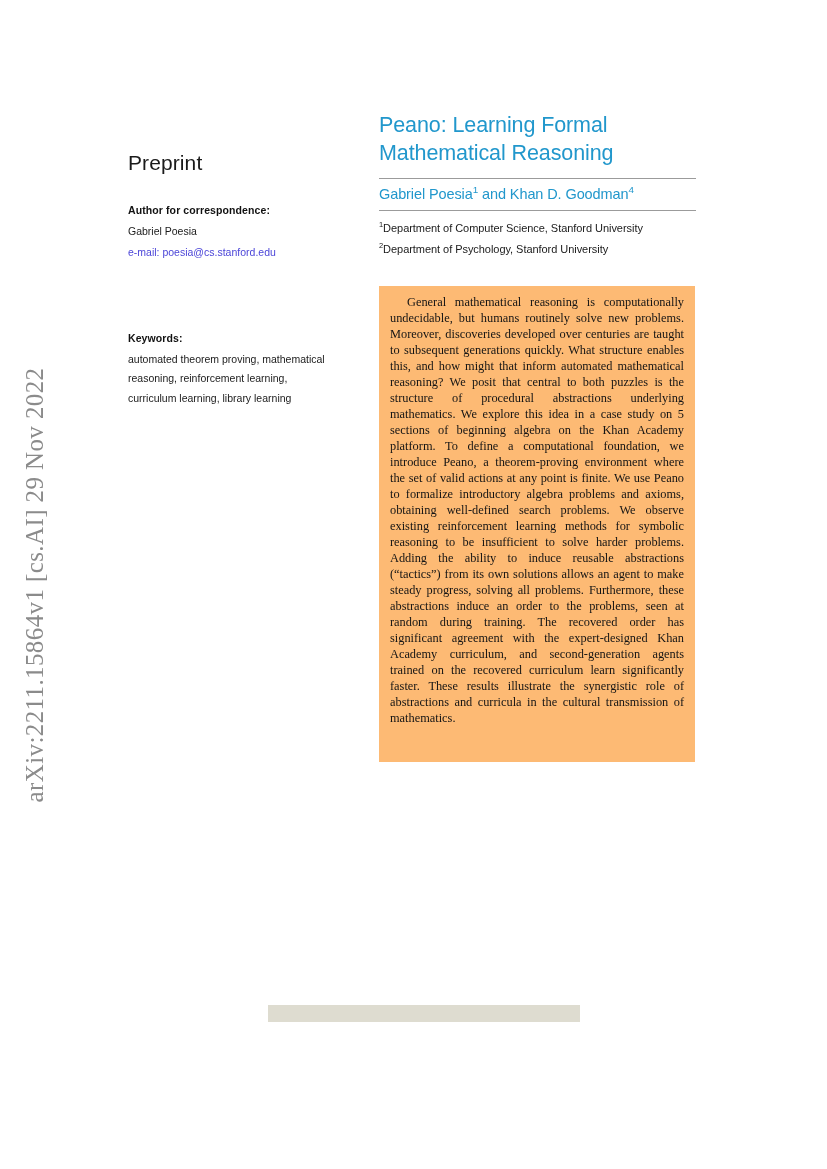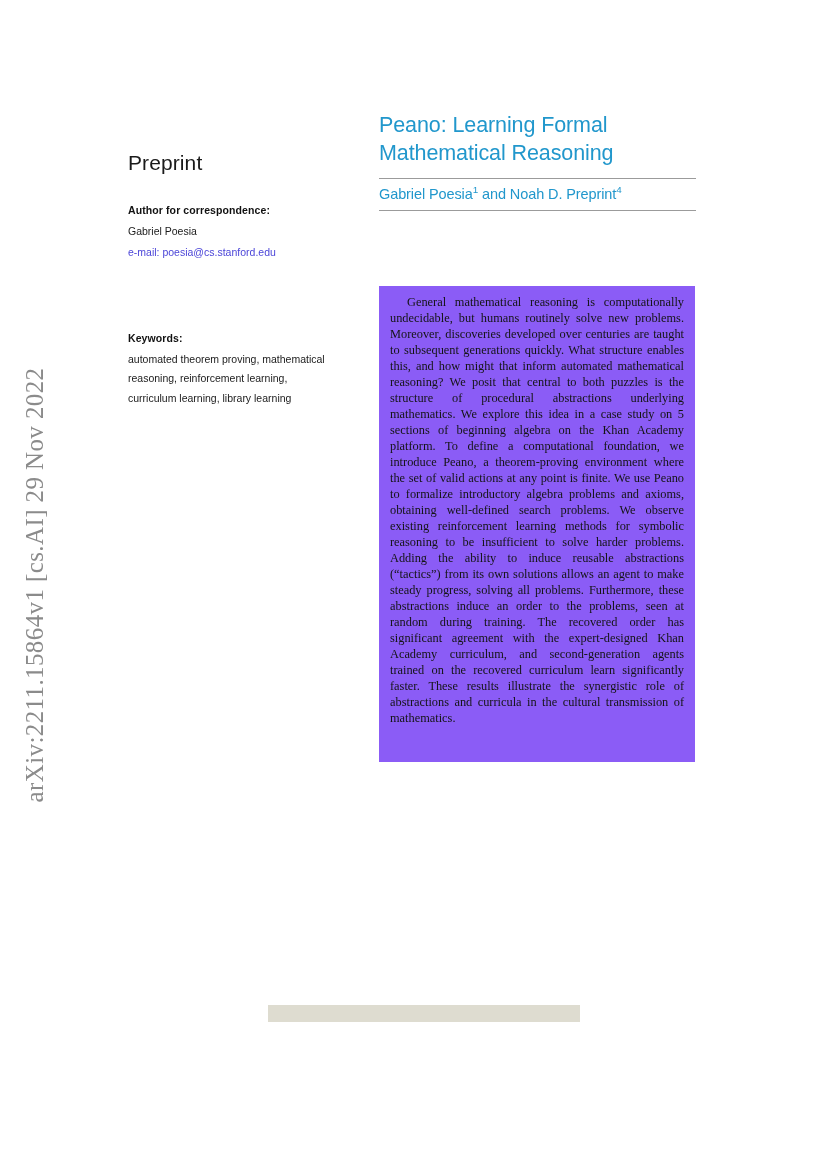--- a/index.html
+++ b/index.html
@@ -132,21 +132,21 @@
     letter-spacing: -0.05px;
   }
 
   
   .abstract-box {
     position: absolute;
     left: 379px;
     top: 286px;
     width: 316px;
     height: 476px;
-    background: #8b5cf6;
+    background: #fdba74;
     box-sizing: border-box;
     padding: 9px 11px 9px 11px;
     overflow: hidden;
   }
   .abstract-text {
     font-family: "Liberation Serif", serif;
     font-size: 12.35px;
     line-height: 1.295;
     color: #141414;
     text-align: justify;
@@ -187,22 +187,26 @@
 
     <div class="meta-block">
       <div class="meta-heading">Keywords:</div>
       <div class="meta-body">automated theorem proving, mathematical reasoning, reinforcement learning, curriculum learning, library learning</div>
     </div>
   </div>
 
   <div class="right-col">
     <h1 class="paper-title">Peano: Learning Formal Mathematical Reasoning</h1>
     <hr class="rule rule-top">
-    <div class="authors"><span>Gabriel Poesia</span><sup>1</sup><span> and Noah D. Preprint</span><sup>4</sup></div>
+    <div class="authors"><span>Gabriel Poesia</span><sup>1</sup><span> and Khan D. Goodman</span><sup>4</sup></div>
     <hr class="rule">
+    <div class="affils">
+      <div class="affil"><sup>1</sup><span>Department of Computer Science, Stanford University</span></div>
+      <div class="affil"><sup>2</sup><span>Department of Psychology, Stanford University</span></div>
+    </div>
   </div>
 
   <div class="abstract-box">
     <p class="abstract-text">General mathematical reasoning is computationally undecidable, but humans routinely solve new problems. Moreover, discoveries developed over centuries are taught to subsequent generations quickly. What structure enables this, and how might that inform automated mathematical reasoning? We posit that central to both puzzles is the structure of procedural abstractions underlying mathematics. We explore this idea in a case study on 5 sections of beginning algebra on the Khan Academy platform. To define a computational foundation, we introduce Peano, a theorem-proving environment where the set of valid actions at any point is finite. We use Peano to formalize introductory algebra problems and axioms, obtaining well-defined search problems. We observe existing reinforcement learning methods for symbolic reasoning to be insufficient to solve harder problems. Adding the ability to induce reusable abstractions (“tactics”) from its own solutions allows an agent to make steady progress, solving all problems. Furthermore, these abstractions induce an order to the problems, seen at random during training. The recovered order has significant agreement with the expert-designed Khan Academy curriculum, and second-generation agents trained on the recovered curriculum learn significantly faster. These results illustrate the synergistic role of abstractions and curricula in the cultural transmission of mathematics.</p>
   </div>
 
   <div class="footer-bar"></div>
 
 </div>
 

